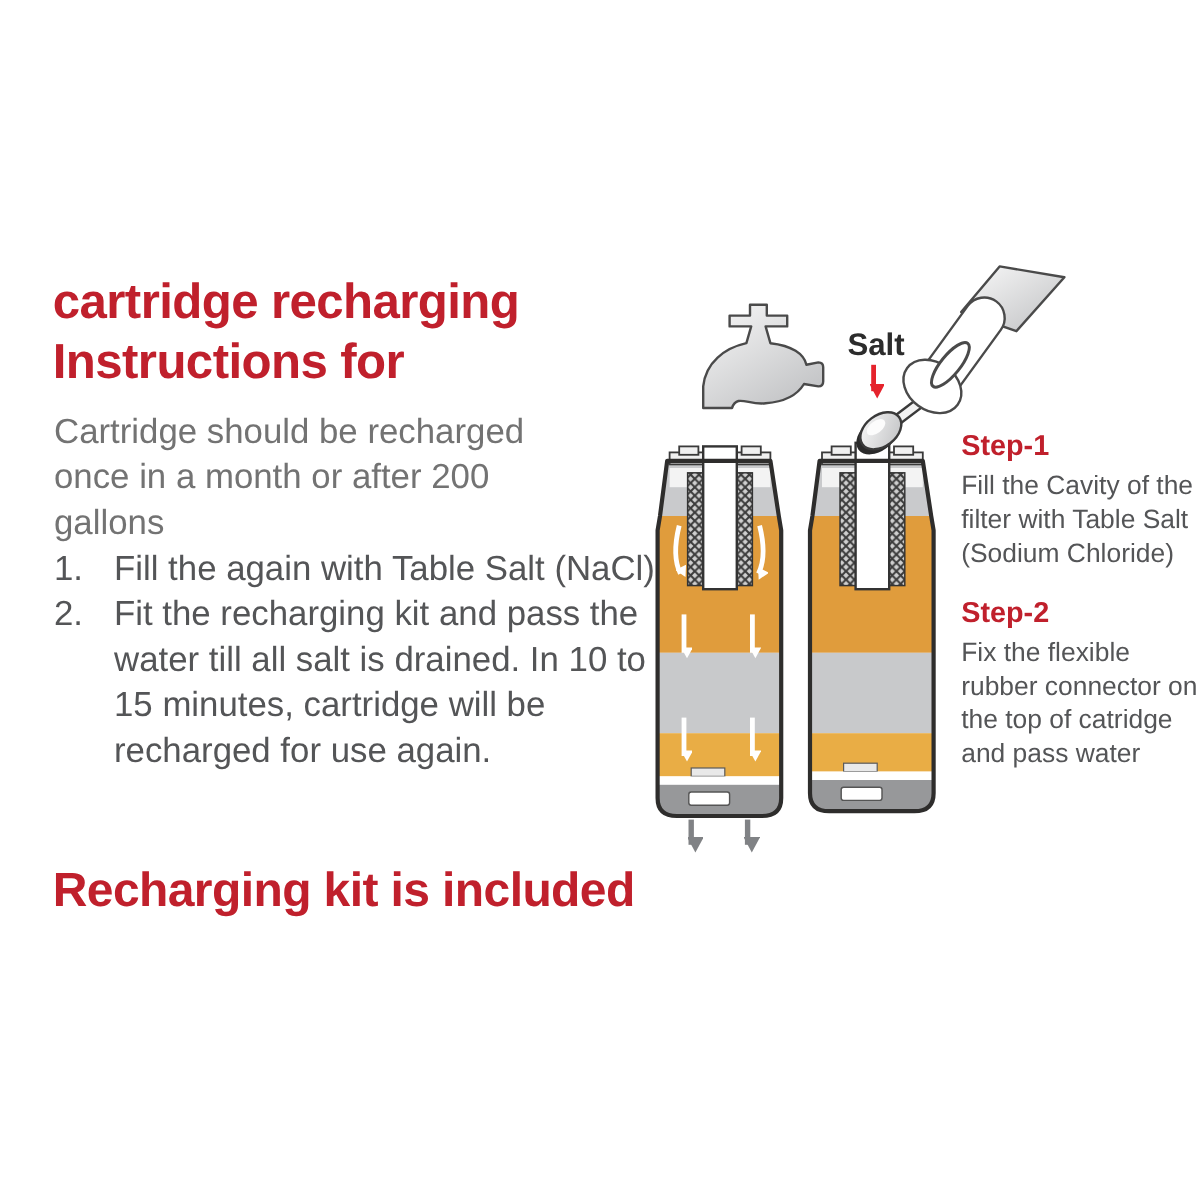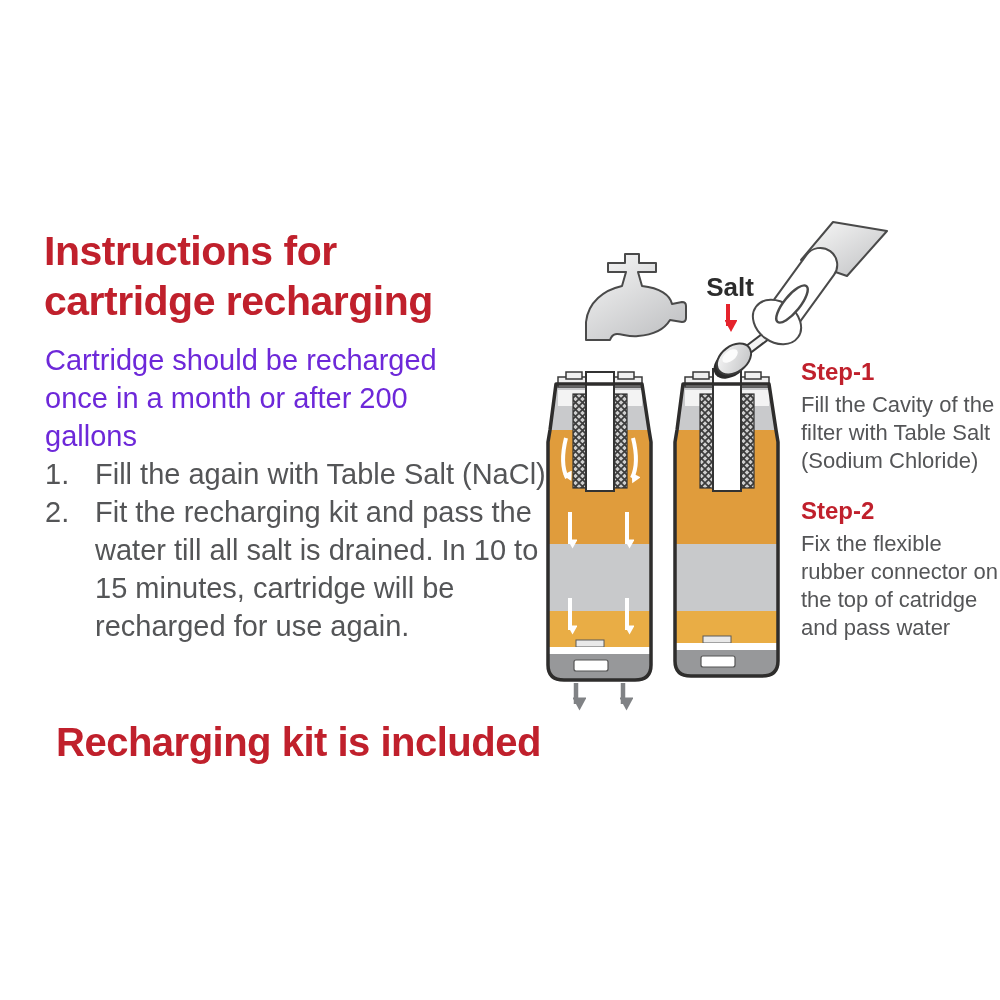--- a/index.html
+++ b/index.html
@@ -32,38 +32,38 @@
   
   .diagram{position:absolute;left:530px;top:210px;width:470px;height:510px;}
   svg text{font-family:"Liberation Sans", sans-serif;}
 </style>
 </head>
 <body>
 
 <div class="canvas">
 
   <div class="title" style="color: rgb(192, 32, 44);">
+    <div>cartridge recharging</div>
     <div>Instructions for</div>
-    <div>cartridge recharging</div>
   </div>
 
-  <div class="intro" style="color: #6d28d9;">Cartridge should be recharged once in a month or after 200 gallons</div>
+  <div class="intro" style="color: #737373;">Cartridge should be recharged once in a month or after 200 gallons</div>
 
   <div class="list" style="color: rgb(84, 85, 87);">
     <div class="list-item">
       <div class="list-num">1.</div>
       <div class="list-text">Fill the again with Table Salt (NaCl)</div>
     </div>
     <div class="list-item">
       <div class="list-num">2.</div>
       <div class="list-text">Fit the recharging kit and pass the water till all salt is drained. In 10 to 15 minutes, cartridge will be recharged for use again.</div>
     </div>
   </div>
 
-  <div class="footer-heading" style="color: rgb(192, 32, 44); margin-left: 12px;">Recharging kit is included</div>
+  <div class="footer-heading" style="color: rgb(192, 32, 44);">Recharging kit is included</div>
 
   <div class="steps">
     <div class="step-block">
       <div class="step-heading" style="color: rgb(192, 32, 44);">Step-1</div>
       <div class="step-body" style="color: rgb(84, 85, 87);">Fill the Cavity of the filter with Table Salt (Sodium Chloride)</div>
     </div>
     <div class="step-block">
       <div class="step-heading" style="color: rgb(192, 32, 44);">Step-2</div>
       <div class="step-body" style="color: rgb(84, 85, 87);">Fix the flexible rubber connector on the top of catridge and pass water</div>
     </div>

